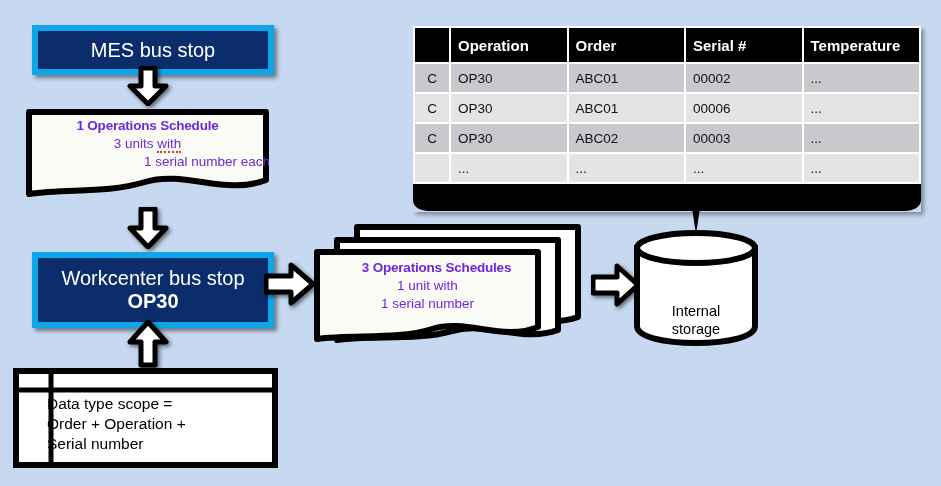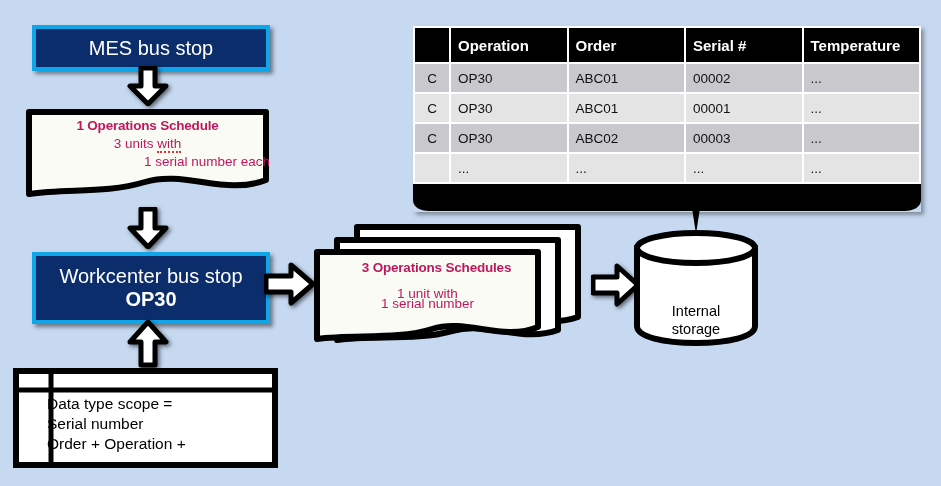--- a/index.html
+++ b/index.html
@@ -9,41 +9,41 @@
     font-family:"Liberation Sans", sans-serif;
     overflow:hidden;
     position:relative;
   }
   #stage{position:absolute;left:0;top:0;width:941px;height:486px;}
 
   
   .busstop{
     position:absolute;
     background:#0c2d6b;
-    border:4px solid #0ea5e9;
+    border:6px solid #0ea5e9;
     color:#ffffff;
     display:flex;
     flex-direction:column;
     align-items:center;
     justify-content:center;
     box-shadow:3px 3px 4px rgba(0,0,0,.45);
     text-align:center;
     line-height:1.15;
   }
   .busstop .l1{font-size:20px;}
   .busstop .l2{font-size:20px;font-weight:bold;}
 
   
   .arrow{position:absolute;filter:drop-shadow(2px 2px 2px rgba(0,0,0,.55));}
 
   
   .doc{position:absolute;}
   .doc .txt{
     position:absolute;left:0;right:0;
-    text-align:center;color:#be185d;
+    text-align:center;color:#6d28d9;
     line-height:1.22;
   }
   .doc .t1{font-weight:bold;font-size:13.5px;letter-spacing:-.2px;}
   .doc .t2{font-size:13.5px;}
   .sp{border-bottom:2px dotted #e03030;}
 
   
   .dataobj{position:absolute;}
   .dataobj .txt{
     position:absolute;left:34px;right:8px;top:26px;
@@ -123,42 +123,42 @@
   </div>
 
   <div class="dataobj" style="left:13px;top:368px;width:265px;height:100px;">
     <svg width="265" height="100" viewBox="0 0 265 100" style="position:absolute;left:0;top:0;">
       <rect x="3" y="3" width="259" height="94" fill="#ffffff" stroke="#000000" stroke-width="6"></rect>
       <line x1="3" y1="22" x2="262" y2="22" stroke="#000000" stroke-width="5"></line>
       <line x1="38" y1="3" x2="38" y2="97" stroke="#000000" stroke-width="5"></line>
     </svg>
     <div class="txt">
       <div>Data type scope =</div>
+      <div>Order + Operation +</div>
       <div>Serial number</div>
-      <div>Order + Operation +</div>
     </div>
   </div>
 
   <div class="arrow" style="left:264px;top:262px;width:52px;height:44px;">
     <svg width="52" height="44" viewBox="0 0 52 44">
       <polygon points="2,14 27,14 27,3 49,22 27,41 27,30 2,30" fill="#ffffff" stroke="#000000" stroke-width="5" stroke-linejoin="round"></polygon>
     </svg>
   </div>
 
   <div class="doc" style="left:312px;top:222px;width:272px;height:122px;">
     <svg width="272" height="122" viewBox="0 0 272 122" style="position:absolute;left:0;top:0;">
 
       <path d="M45,5 H266 V95 C230,108 195,86 160,96 C125,106 82,100 45,105 Z" fill="#ffffff" stroke="#000000" stroke-width="6" stroke-linejoin="round"></path>
 
       <path d="M25,18 H246 V108 C210,121 175,99 140,109 C105,119 62,113 25,118 Z" fill="#ffffff" stroke="#000000" stroke-width="6" stroke-linejoin="round"></path>
 
       <path d="M5,30 H226 V105 C190,120 155,96 120,107 C85,118 42,112 5,117 Z" fill="#fbfbf6" stroke="#000000" stroke-width="6" stroke-linejoin="round"></path>
     </svg>
     <div class="txt t1" style="top:38px;left:23px;right:46px;">3 Operations Schedules</div>
-    <div class="txt t2" style="top:56px;left:5px;right:46px;margin-top:8px;">1 unit with</div>
+    <div class="txt t2" style="top:56px;left:5px;right:46px;">1 unit with</div>
     <div class="txt t2" style="top:74px;left:5px;right:46px;">1 serial number</div>
   </div>
 
   <div class="arrow" style="left:591px;top:263px;width:50px;height:44px;">
     <svg width="50" height="44" viewBox="0 0 50 44">
       <polygon points="2,14 26,14 26,3 47,22 26,41 26,30 2,30" fill="#ffffff" stroke="#000000" stroke-width="5" stroke-linejoin="round"></polygon>
     </svg>
   </div>
 
   <div class="cyl" style="left:632px;top:228px;width:128px;height:118px;">
@@ -194,21 +194,21 @@
           <td class="flag">C</td>
           <td>OP30</td>
           <td>ABC01</td>
           <td>00002</td>
           <td>...</td>
         </tr>
         <tr class="even">
           <td class="flag">C</td>
           <td>OP30</td>
           <td>ABC01</td>
-          <td>00001</td>
+          <td>00006</td>
           <td>...</td>
         </tr>
         <tr class="odd">
           <td class="flag">C</td>
           <td>OP30</td>
           <td>ABC02</td>
           <td>00003</td>
           <td>...</td>
         </tr>
         <tr class="even">

